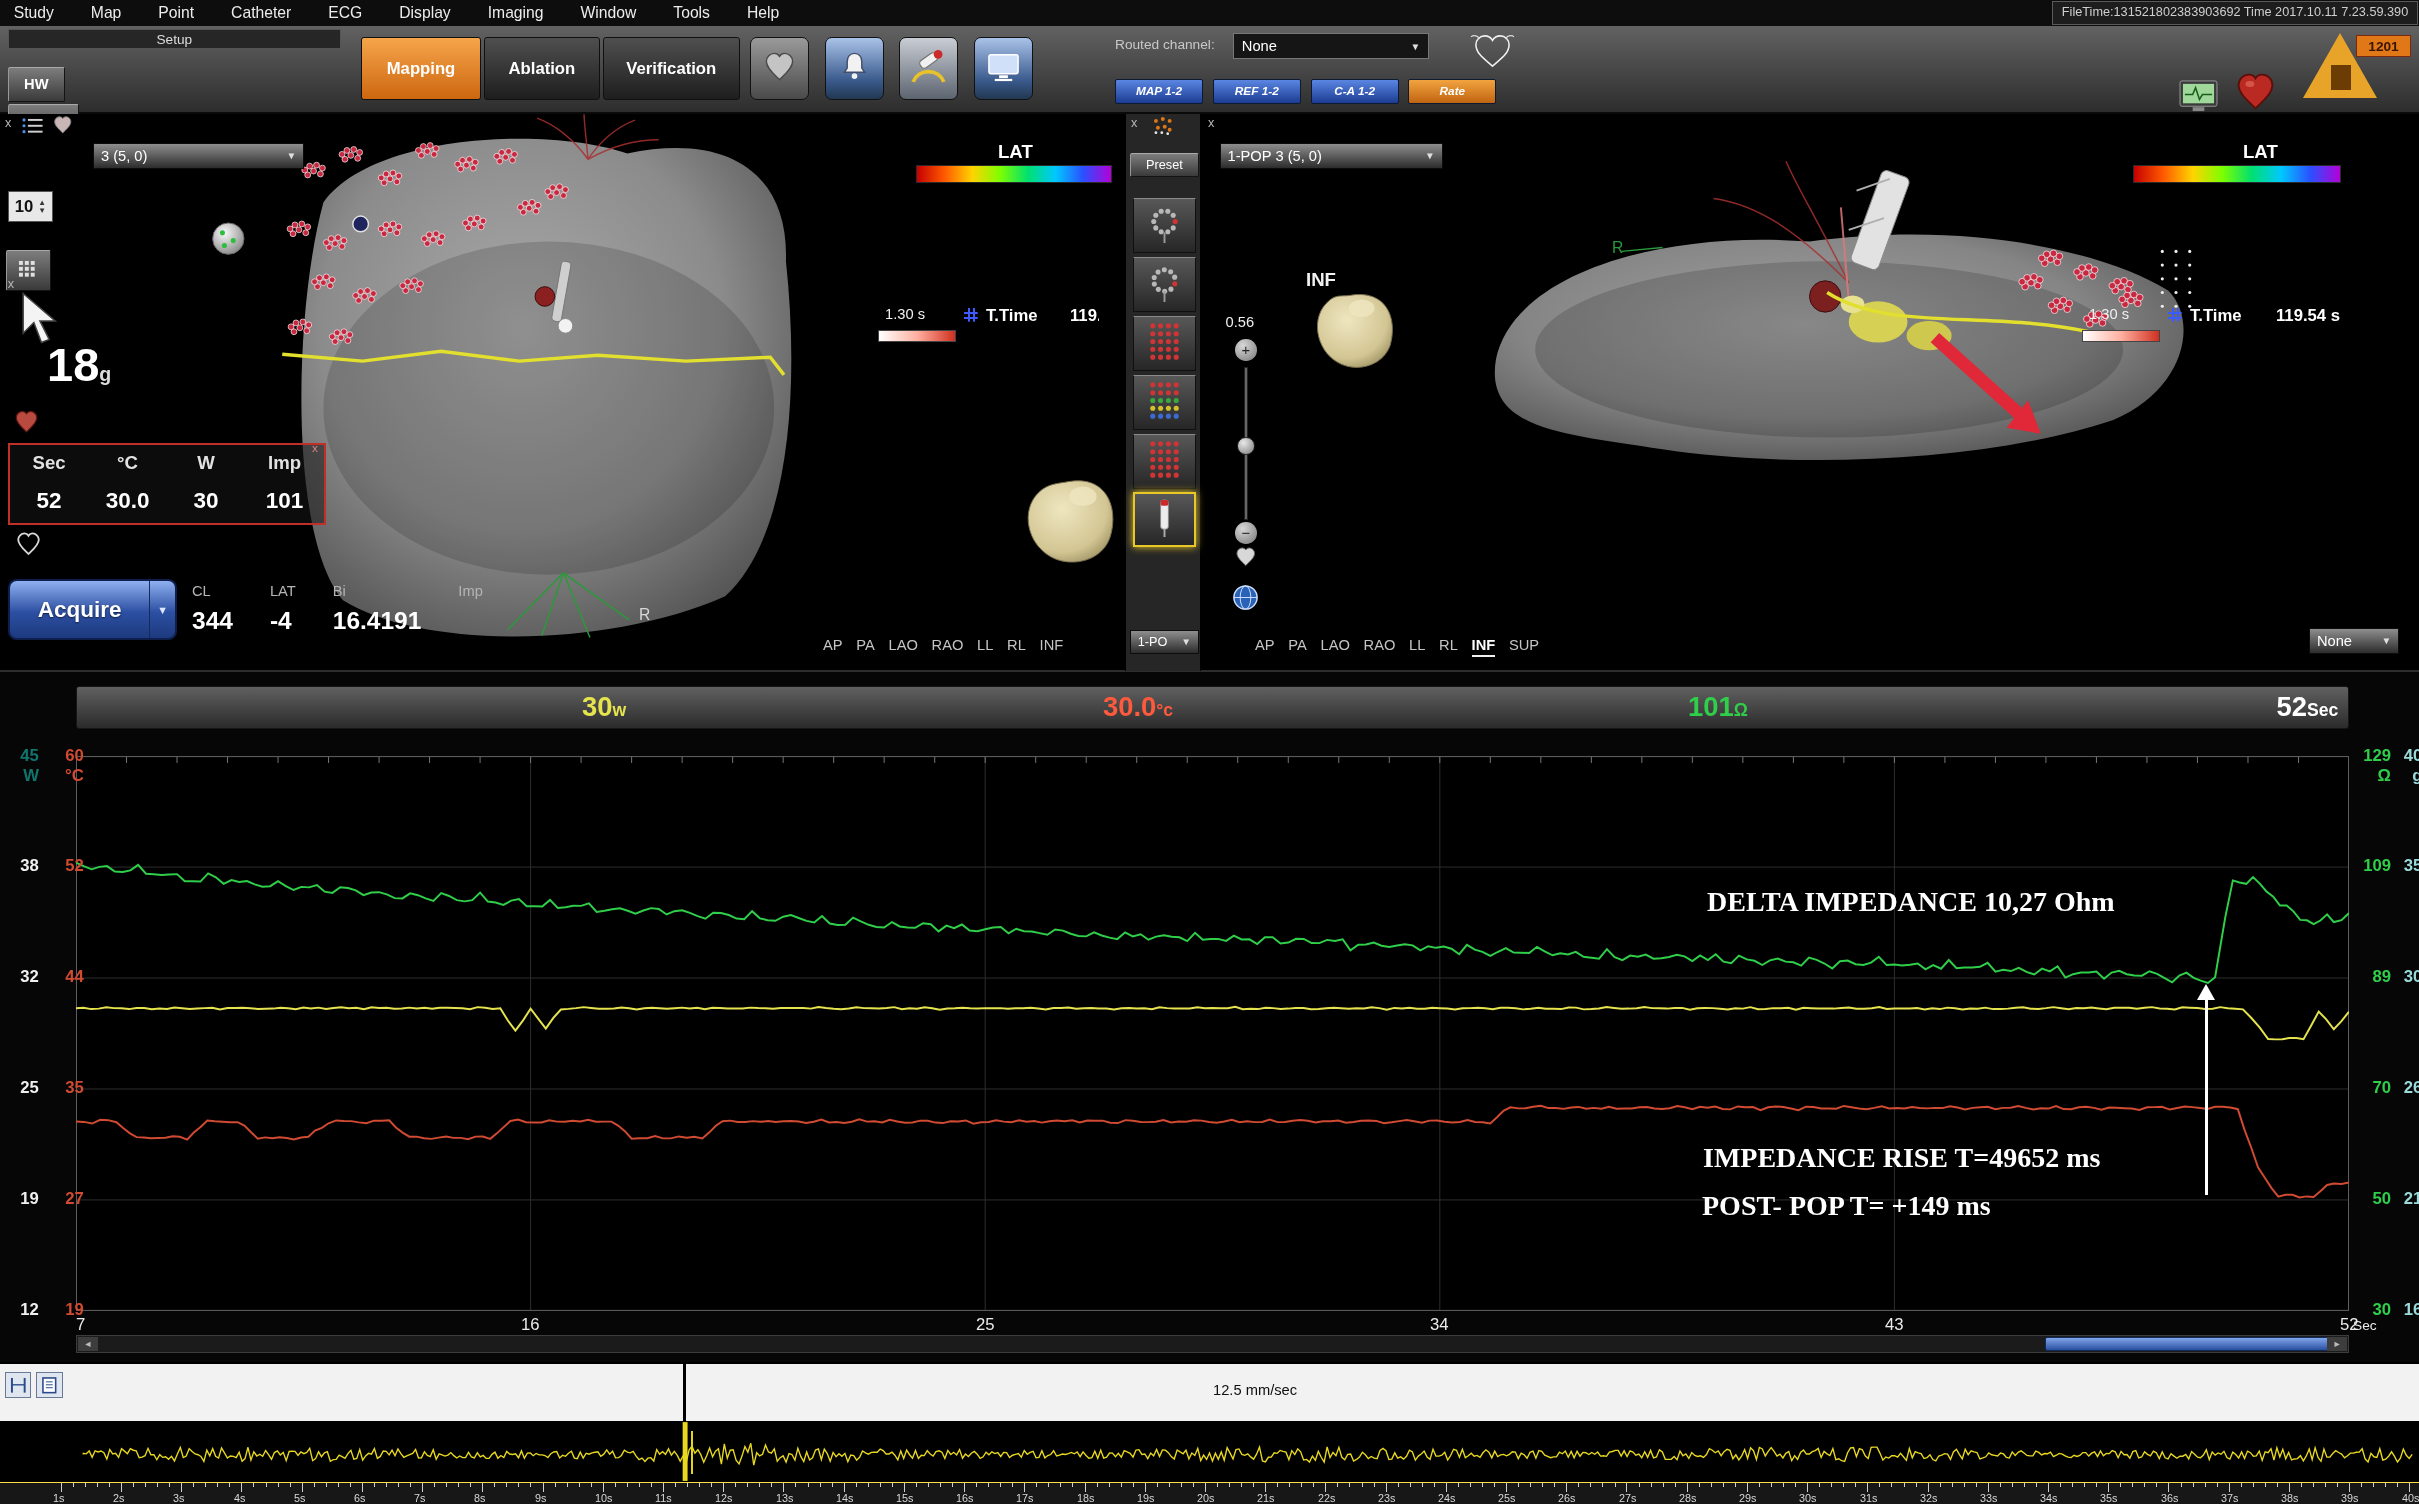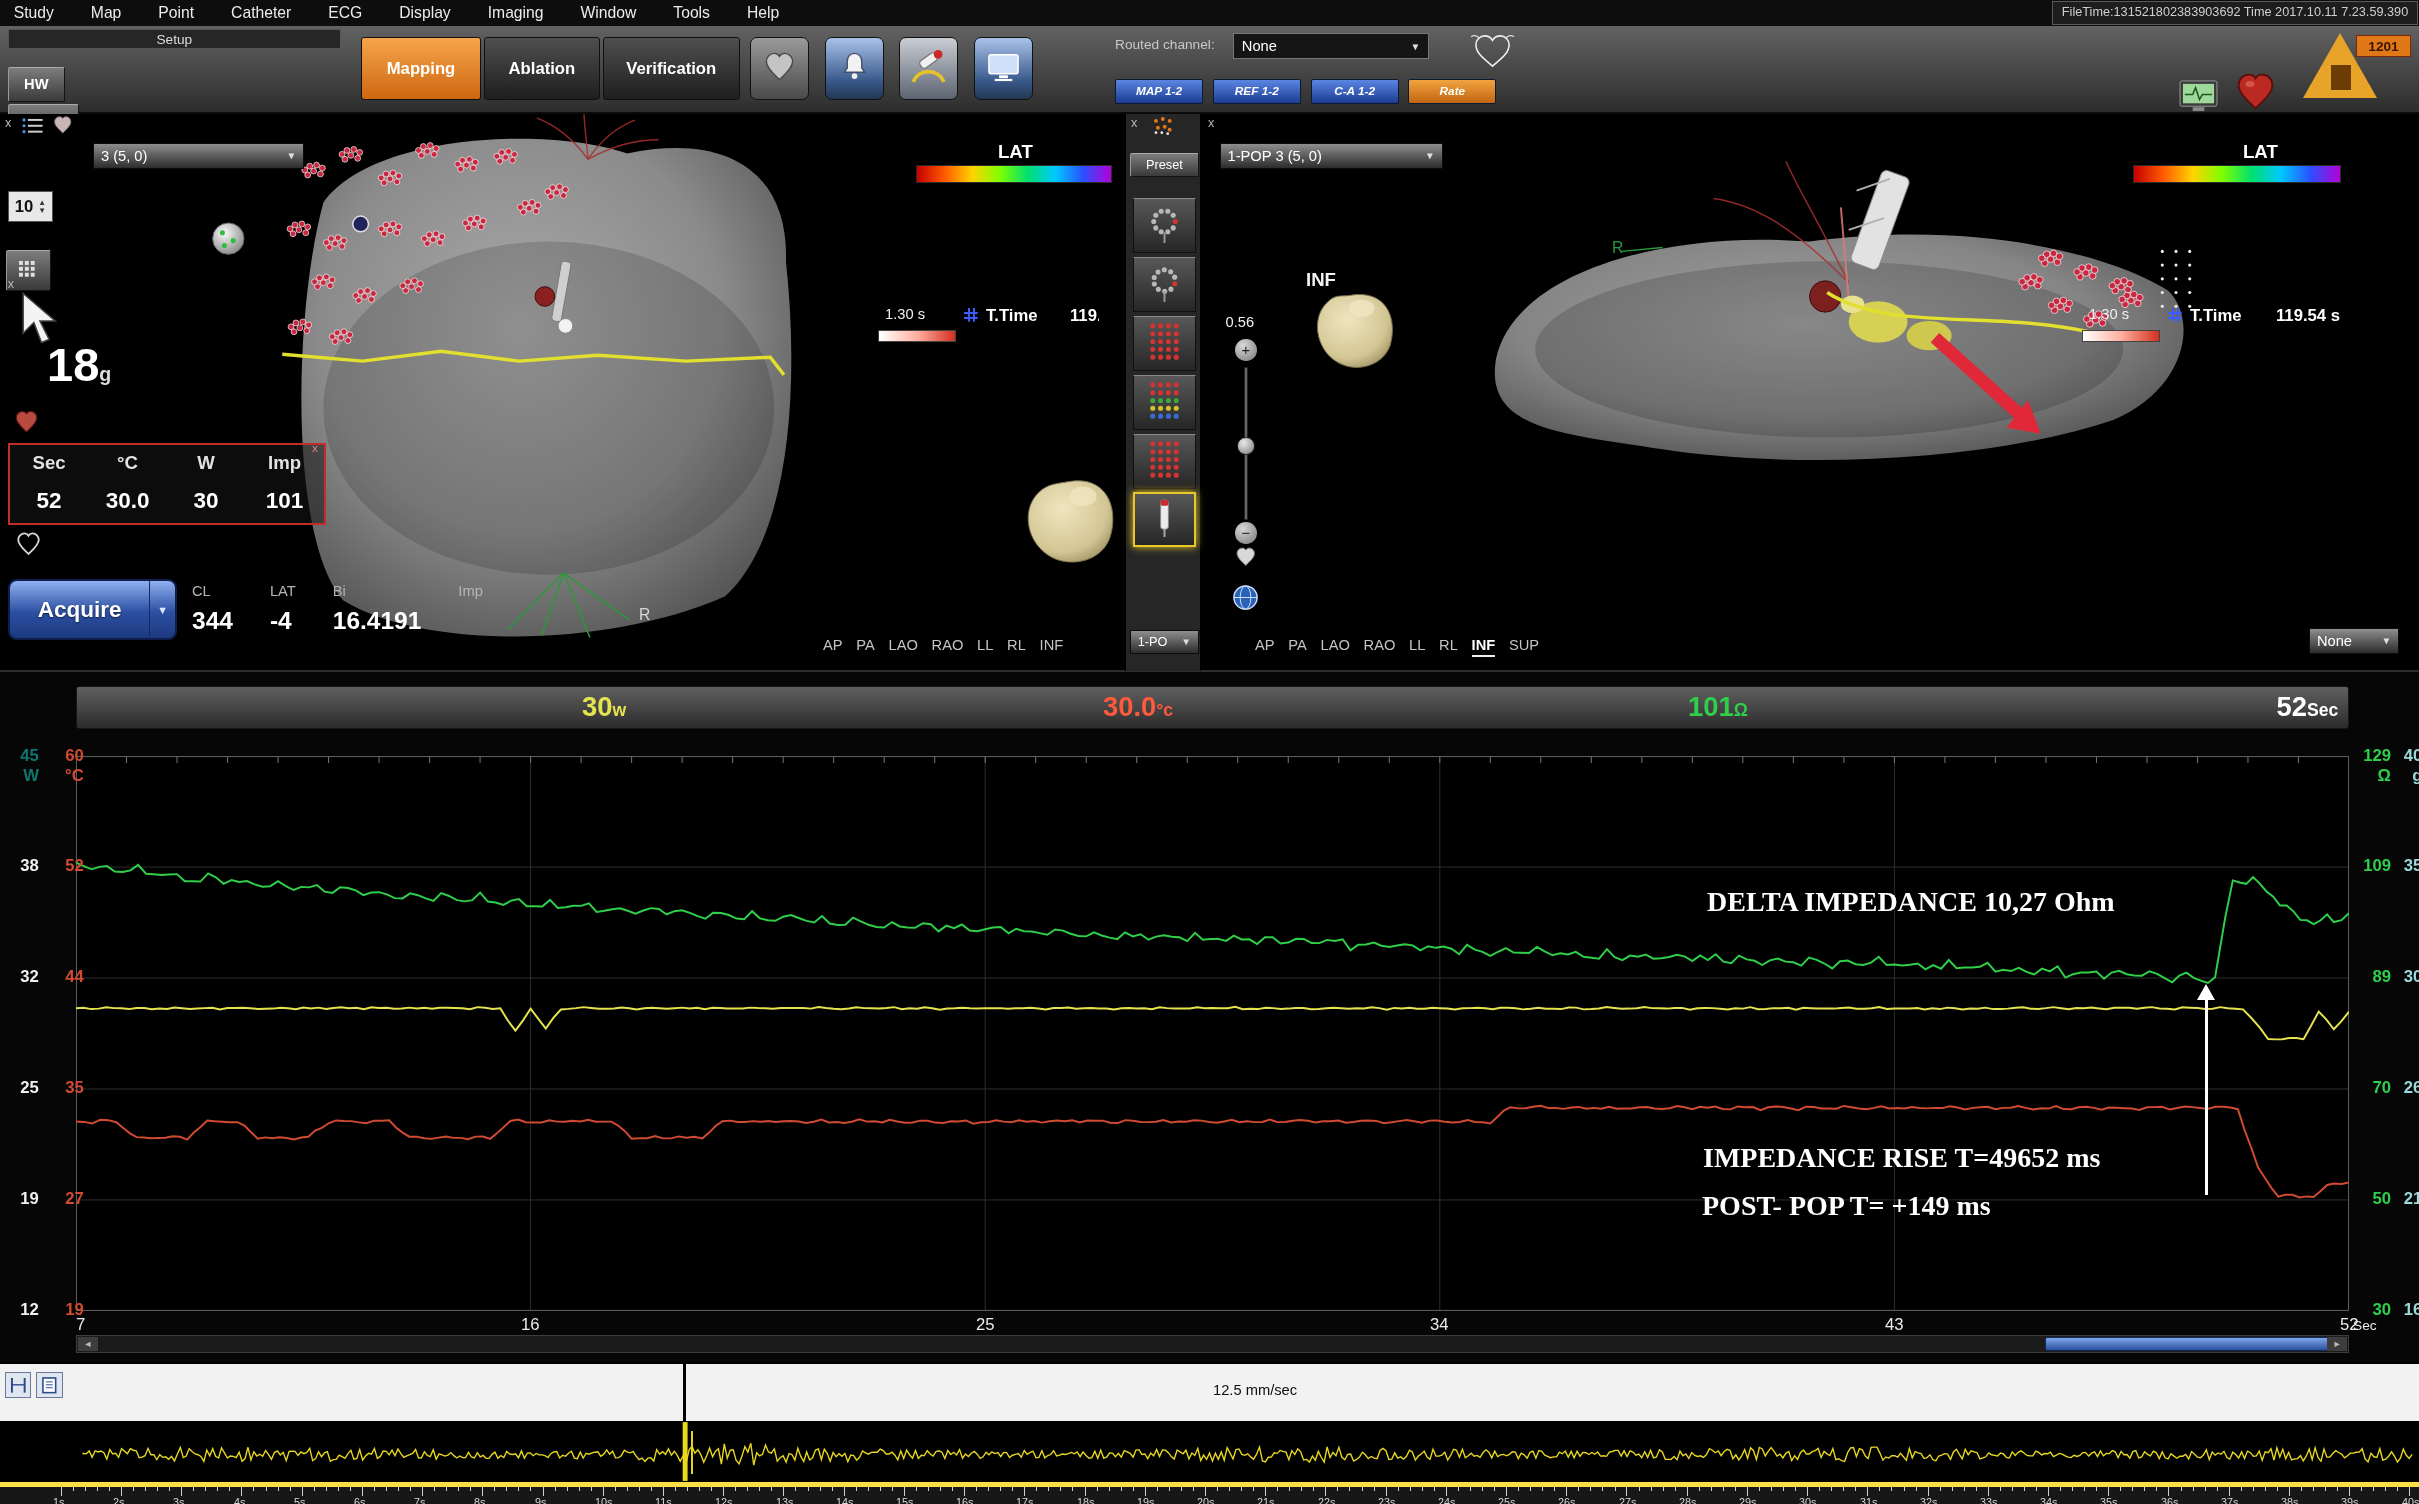--- a/index.html
+++ b/index.html
@@ -144,21 +144,21 @@
 
   
   .ecg-strip{position:absolute;left:0;top:1362px;width:2420px;height:142px;background:#000;}
   .ecg-white{position:absolute;left:0;top:2px;width:2420px;height:57px;background:#f2f2f2;}
   .ecg-marker{position:absolute;left:71px;top:7.8px;font-family:"Liberation Serif",serif;font-weight:bold;font-size:31px;color:#050505;}
   .ecg-speed{position:absolute;left:1213px;top:19.6px;font-size:14.7px;color:#101010;}
   .ecg-cursor{position:absolute;left:683px;top:2px;width:2.9px;height:57px;background:#000;}
   .ecg-toolbtn{position:absolute;top:9.8px;width:26.5px;height:26.5px;background:#dfe6ef;border:1px solid #6a7a96;
                display:flex;align-items:center;justify-content:center;}
   #ecg-svg{position:absolute;left:0;top:59px;}
-  .ecg-ruler{position:absolute;left:0;top:120px;width:2420px;height:22.5px;background:#171717;border-top:5px solid #fde047;}
+  .ecg-ruler{position:absolute;left:0;top:120px;width:2420px;height:22.5px;background:#171717;border-top:1px solid #fde047;}
   .rt{position:absolute;top:0;width:1px;background:#cfcfcf;}
   .rl{position:absolute;top:8.8px;font-size:10.8px;color:#d8d8d8;}
 </style>
 </head>
 <body>
 
 <div id="root">
 
   <div class="menubar" id="menu-bar">
       <span class="menu-item">Study</span>

